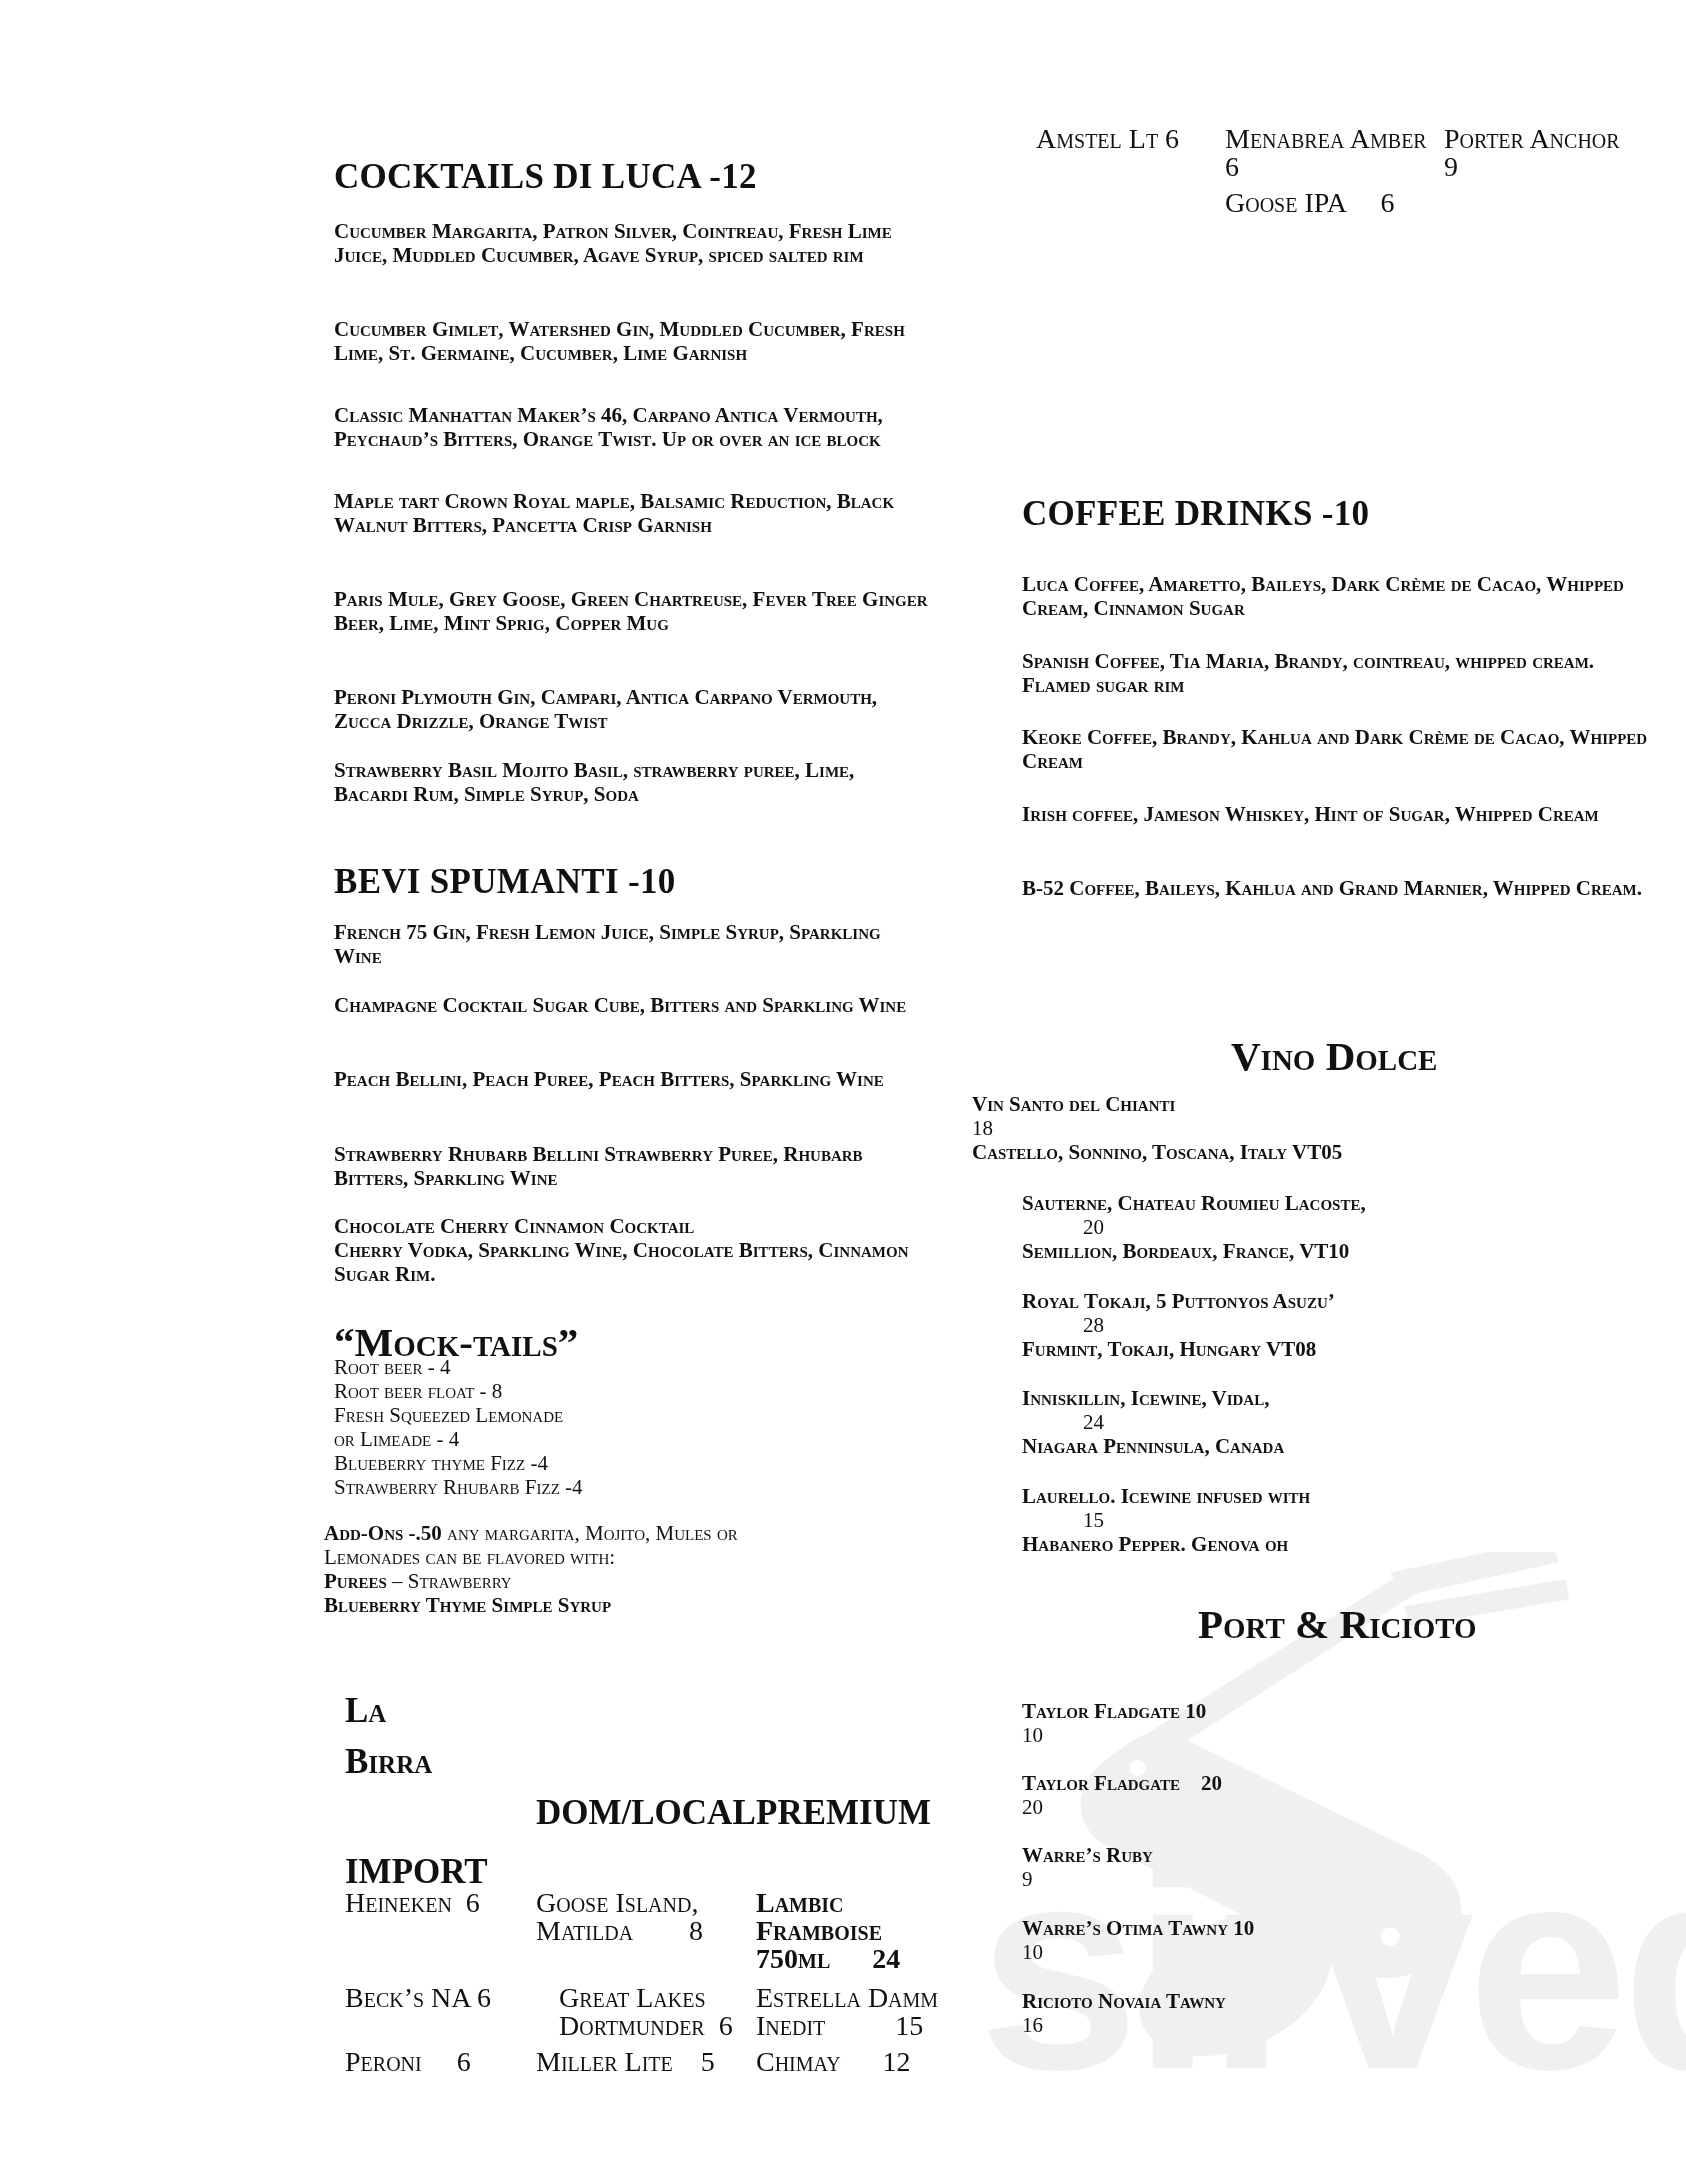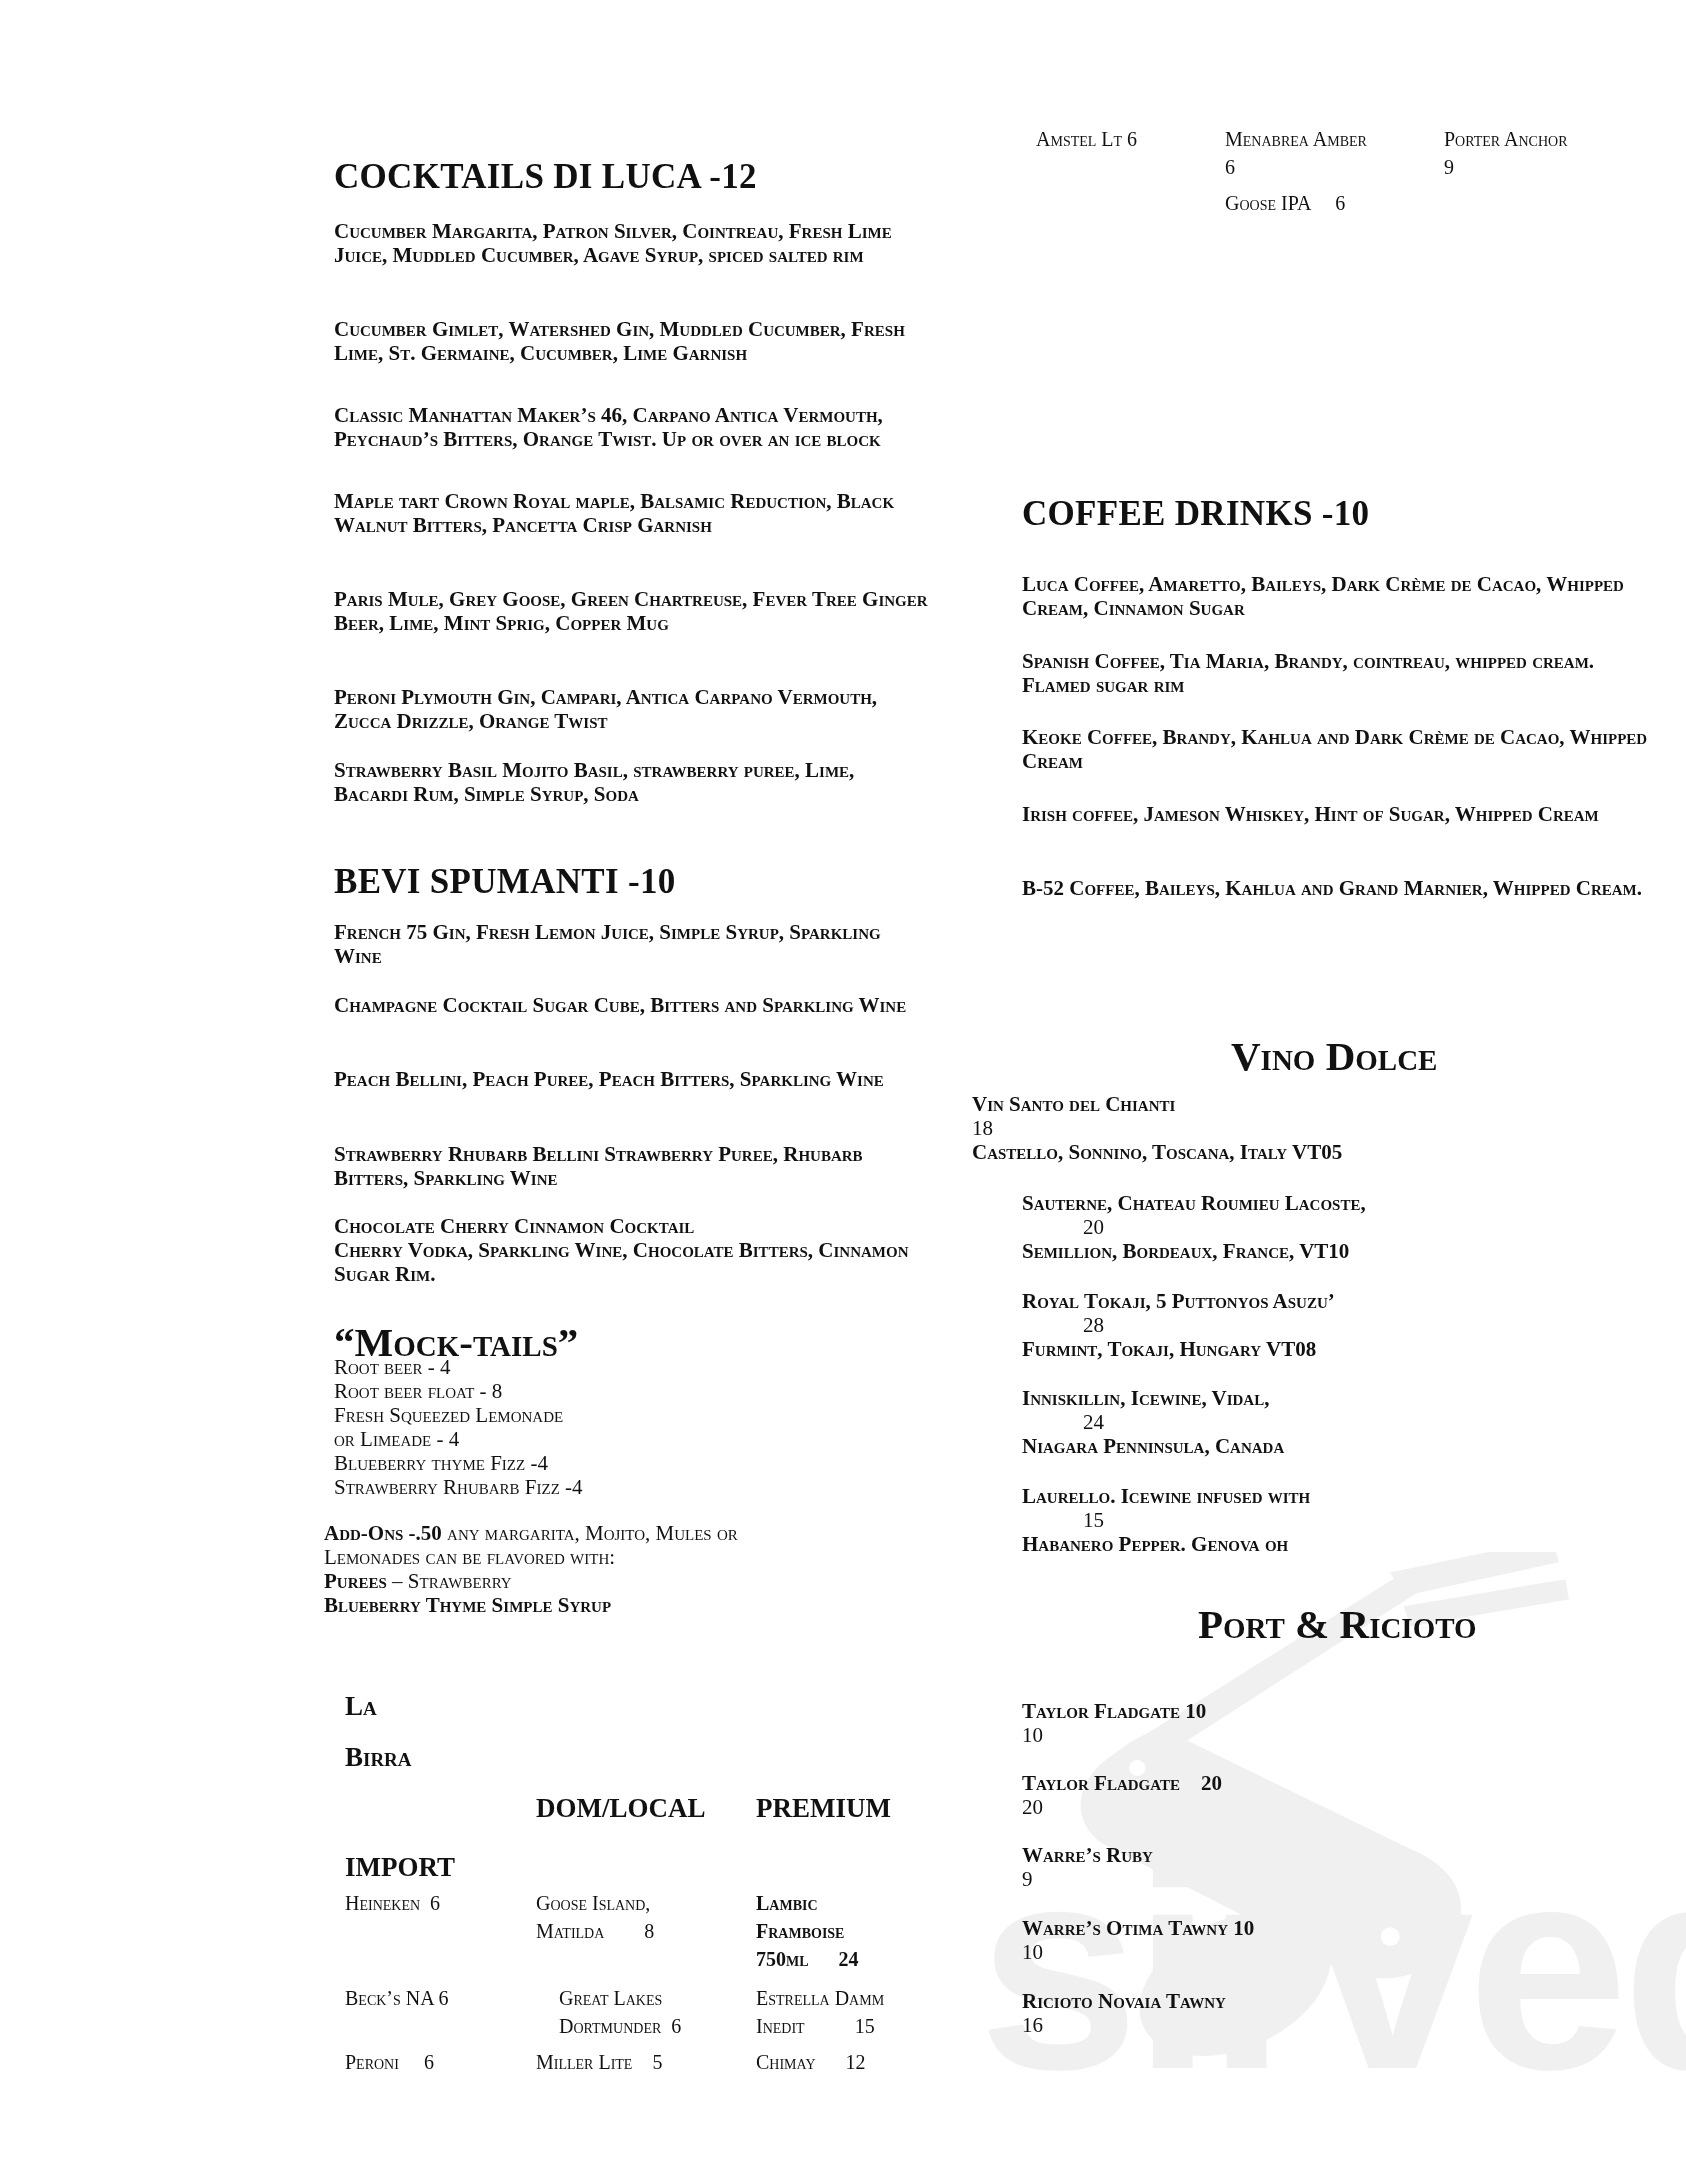--- a/index.html
+++ b/index.html
@@ -12,22 +12,22 @@
   .content { position: relative; z-index: 1; }
   .h1 { font-family: "Liberation Serif", serif; font-weight: 700; font-size: 35px; letter-spacing: 0.3px;
         line-height: 1; white-space: nowrap; }
   .h2 { font-family: "Liberation Serif", serif; font-weight: 700; font-size: 41px; font-variant: small-caps;
         line-height: 1; white-space: nowrap; }
   .item { font-size: 21px; line-height: 24px; font-variant: small-caps; width: 607px; }
   .item .name { font-weight: 700; }
   .item .desc { font-weight: 700; }
   .line { font-size: 21px; line-height: 24px; font-variant: small-caps; white-space: nowrap; }
   .bold { font-weight: 700; }
-  .beer { font-size: 20px; line-height: 28px; font-variant: small-caps; white-space: pre; }
-  .beer-head { font-weight: 700; font-size: 27px; line-height: 1; white-space: nowrap; }
+  .beer { font-size: 28px; line-height: 28px; font-variant: small-caps; white-space: pre; }
+  .beer-head { font-weight: 700; font-size: 35px; line-height: 1; white-space: nowrap; }
   .wine-price { display: block; }
 </style>
 </head>
 <body>
 
 <svg class="watermark" viewBox="0 0 1060 760">
   <g fill="#f0f0f0">
     <path d="M 210 300 C 160 330, 140 390, 190 430 L 560 620 C 620 650, 700 620, 720 560 C 740 500, 700 460, 650 440 L 300 270 C 270 255, 235 280, 210 300 Z"></path>
     <path d="M 210 300 L 640 30 L 660 60 L 240 330 Z"></path>
     <path d="M 620 30 L 860 -20 L 870 15 L 640 65 Z"></path>

